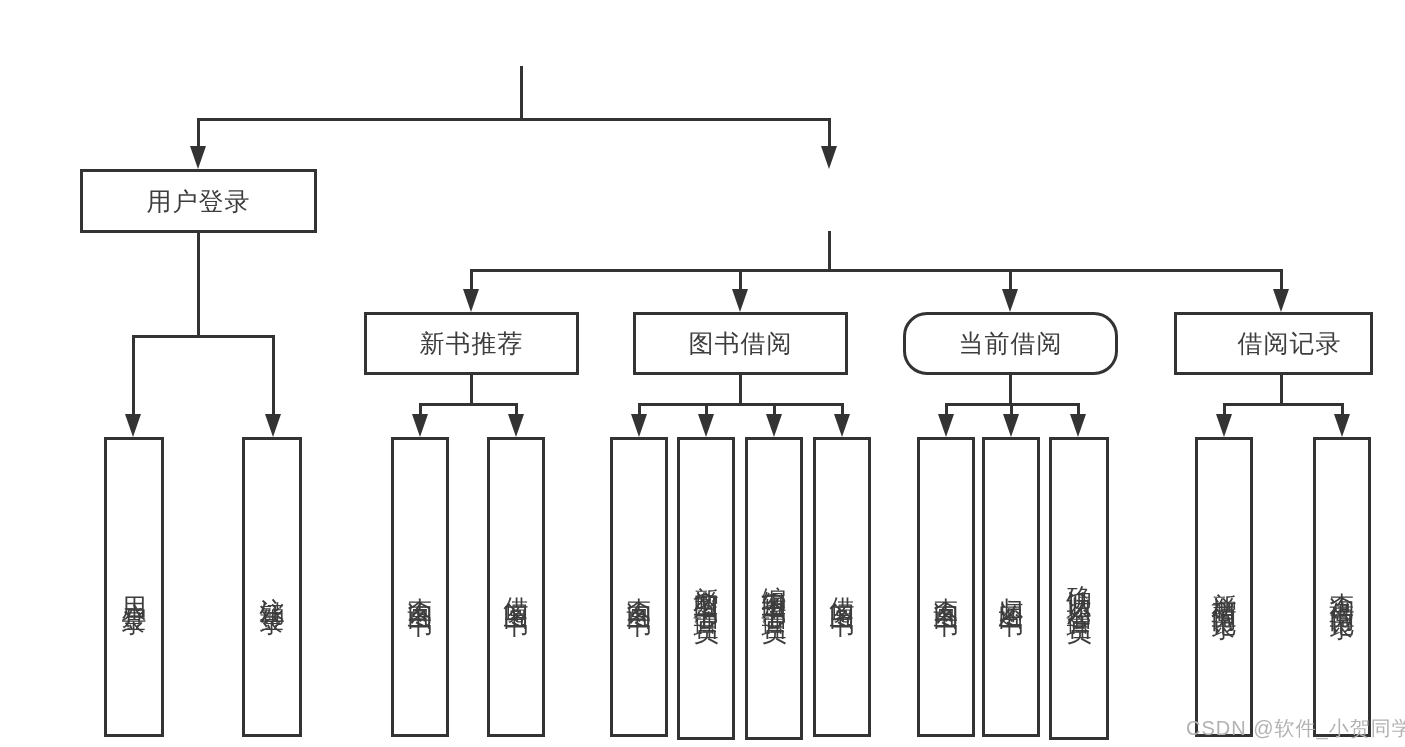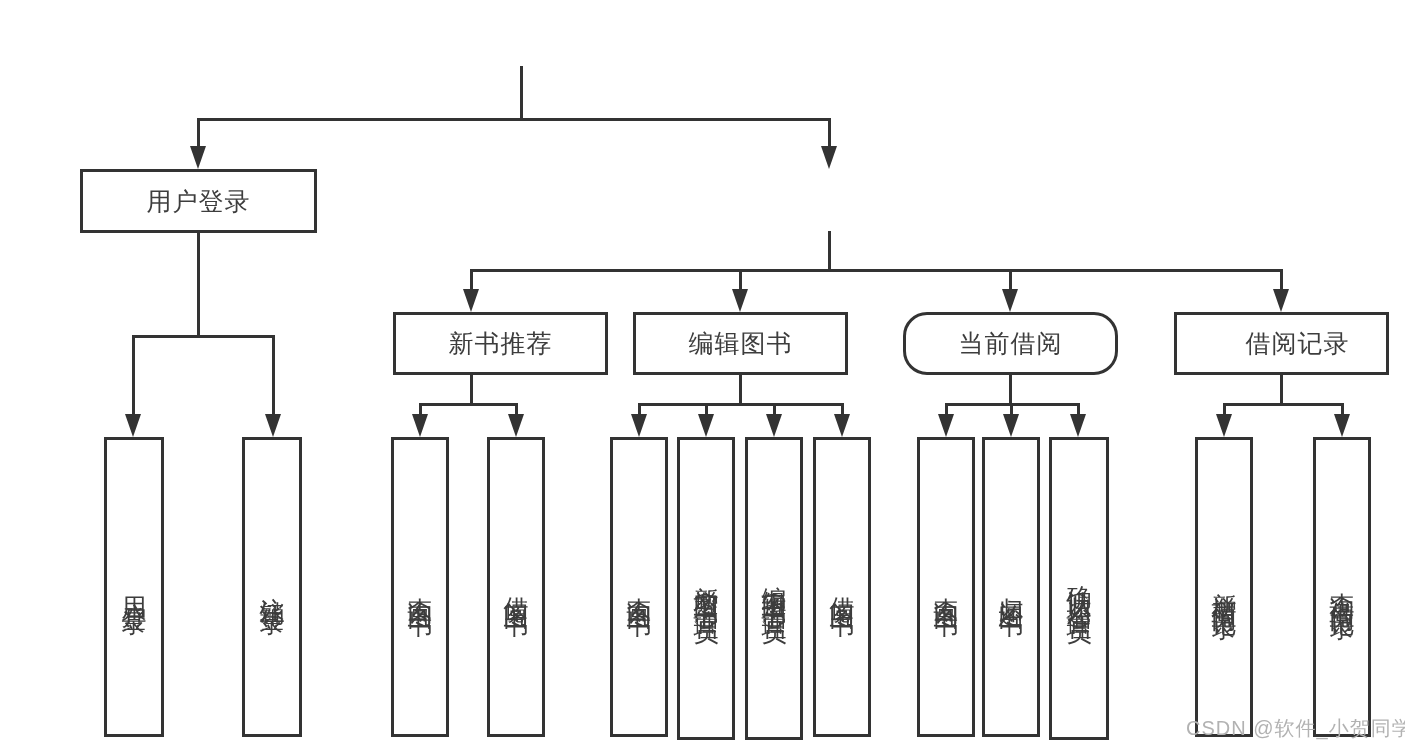--- a/index.html
+++ b/index.html
@@ -87,24 +87,24 @@
   <div class="hl" style="left:470px; top:269px; width:812px;"></div>
   <div class="vl" style="left:470px; top:269px; height:22px;"></div>
   <div class="vl" style="left:739px; top:269px; height:22px;"></div>
   <div class="vl" style="left:1009px; top:269px; height:22px;"></div>
   <div class="vl" style="left:1280px; top:269px; height:22px;"></div>
   <div class="arrow" style="left:463px; top:289px;"></div>
   <div class="arrow" style="left:732px; top:289px;"></div>
   <div class="arrow" style="left:1002px; top:289px;"></div>
   <div class="arrow" style="left:1273px; top:289px;"></div>
 
-  <div class="box" style="left:364px; top:312px; width:215px; height:63px;margin-left:29px;">新书推荐</div>
-  <div class="box" style="left:633px; top:312px; width:215px; height:63px;">编辑图书</div>
+  <div class="box" style="left:364px; top:312px; width:215px; height:63px;">新书推荐</div>
+  <div class="box" style="left:633px; top:312px; width:215px; height:63px;">图书借阅</div>
   <div class="box" style="left:903px; top:312px; width:215px; height:63px;border-radius:24px;">当前借阅</div>
-  <div class="box" style="left:1174px; top:312px; width:215px; height:63px;padding-left:32px;">借阅记录</div>
+  <div class="box" style="left:1174px; top:312px; width:199px; height:63px;padding-left:32px;">借阅记录</div>
 
   <div class="vl" style="left:470px; top:373px; height:32px;"></div>
   <div class="hl" style="left:419px; top:403px; width:99px;"></div>
   <div class="vl" style="left:419px; top:403px; height:13px;"></div>
   <div class="vl" style="left:515px; top:403px; height:13px;"></div>
   <div class="arrow" style="left:412px; top:414px;"></div>
   <div class="arrow" style="left:508px; top:414px;"></div>
 
   <div class="vl" style="left:739px; top:373px; height:32px;"></div>
   <div class="hl" style="left:638px; top:403px; width:206px;"></div>

